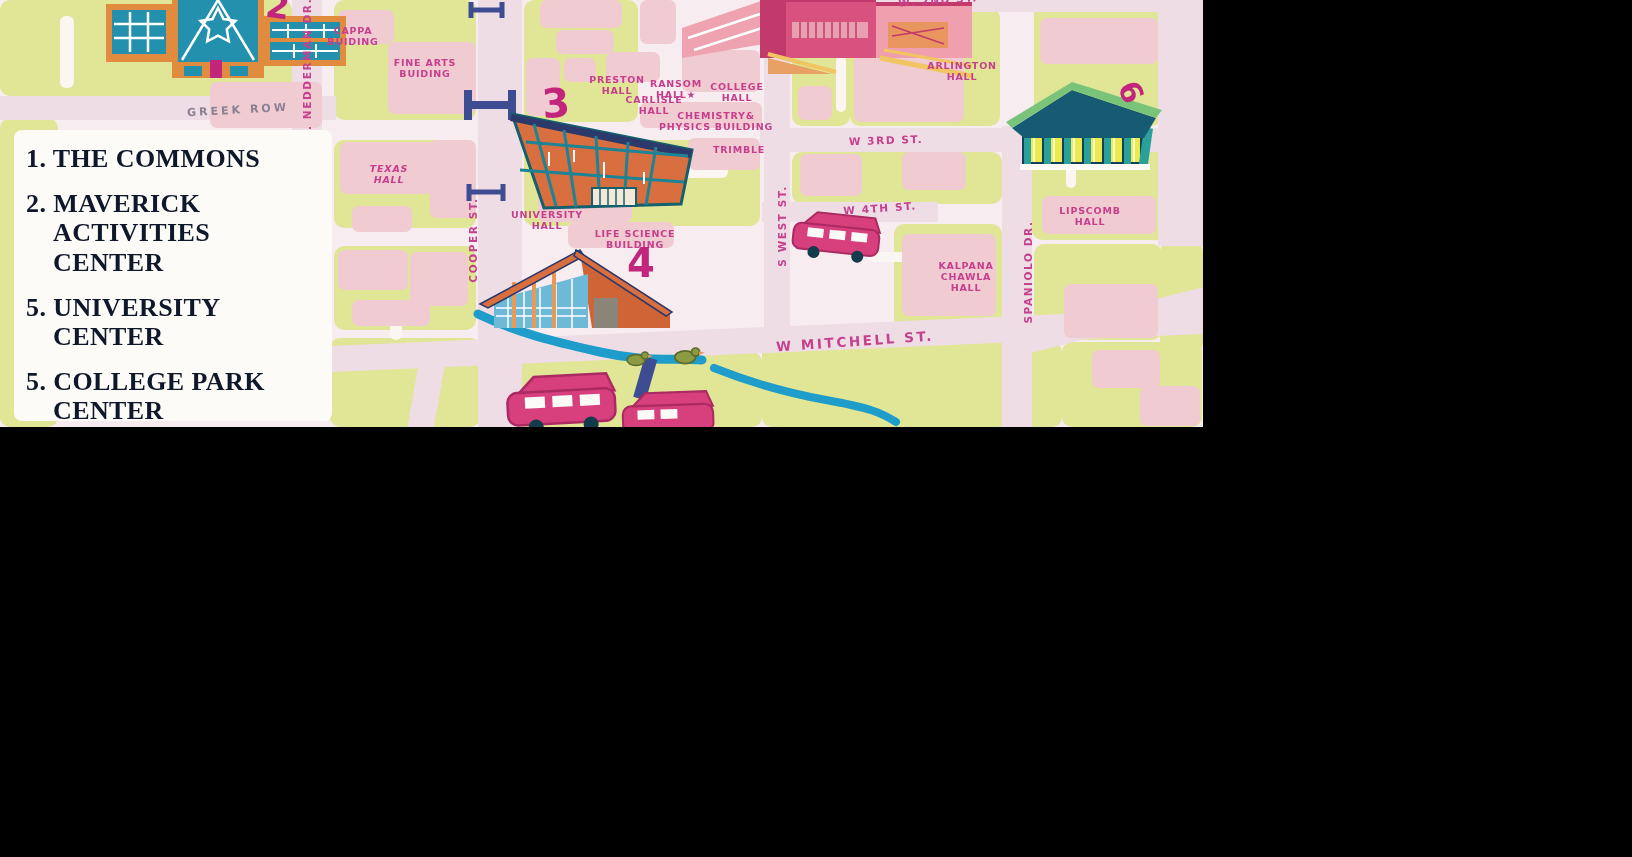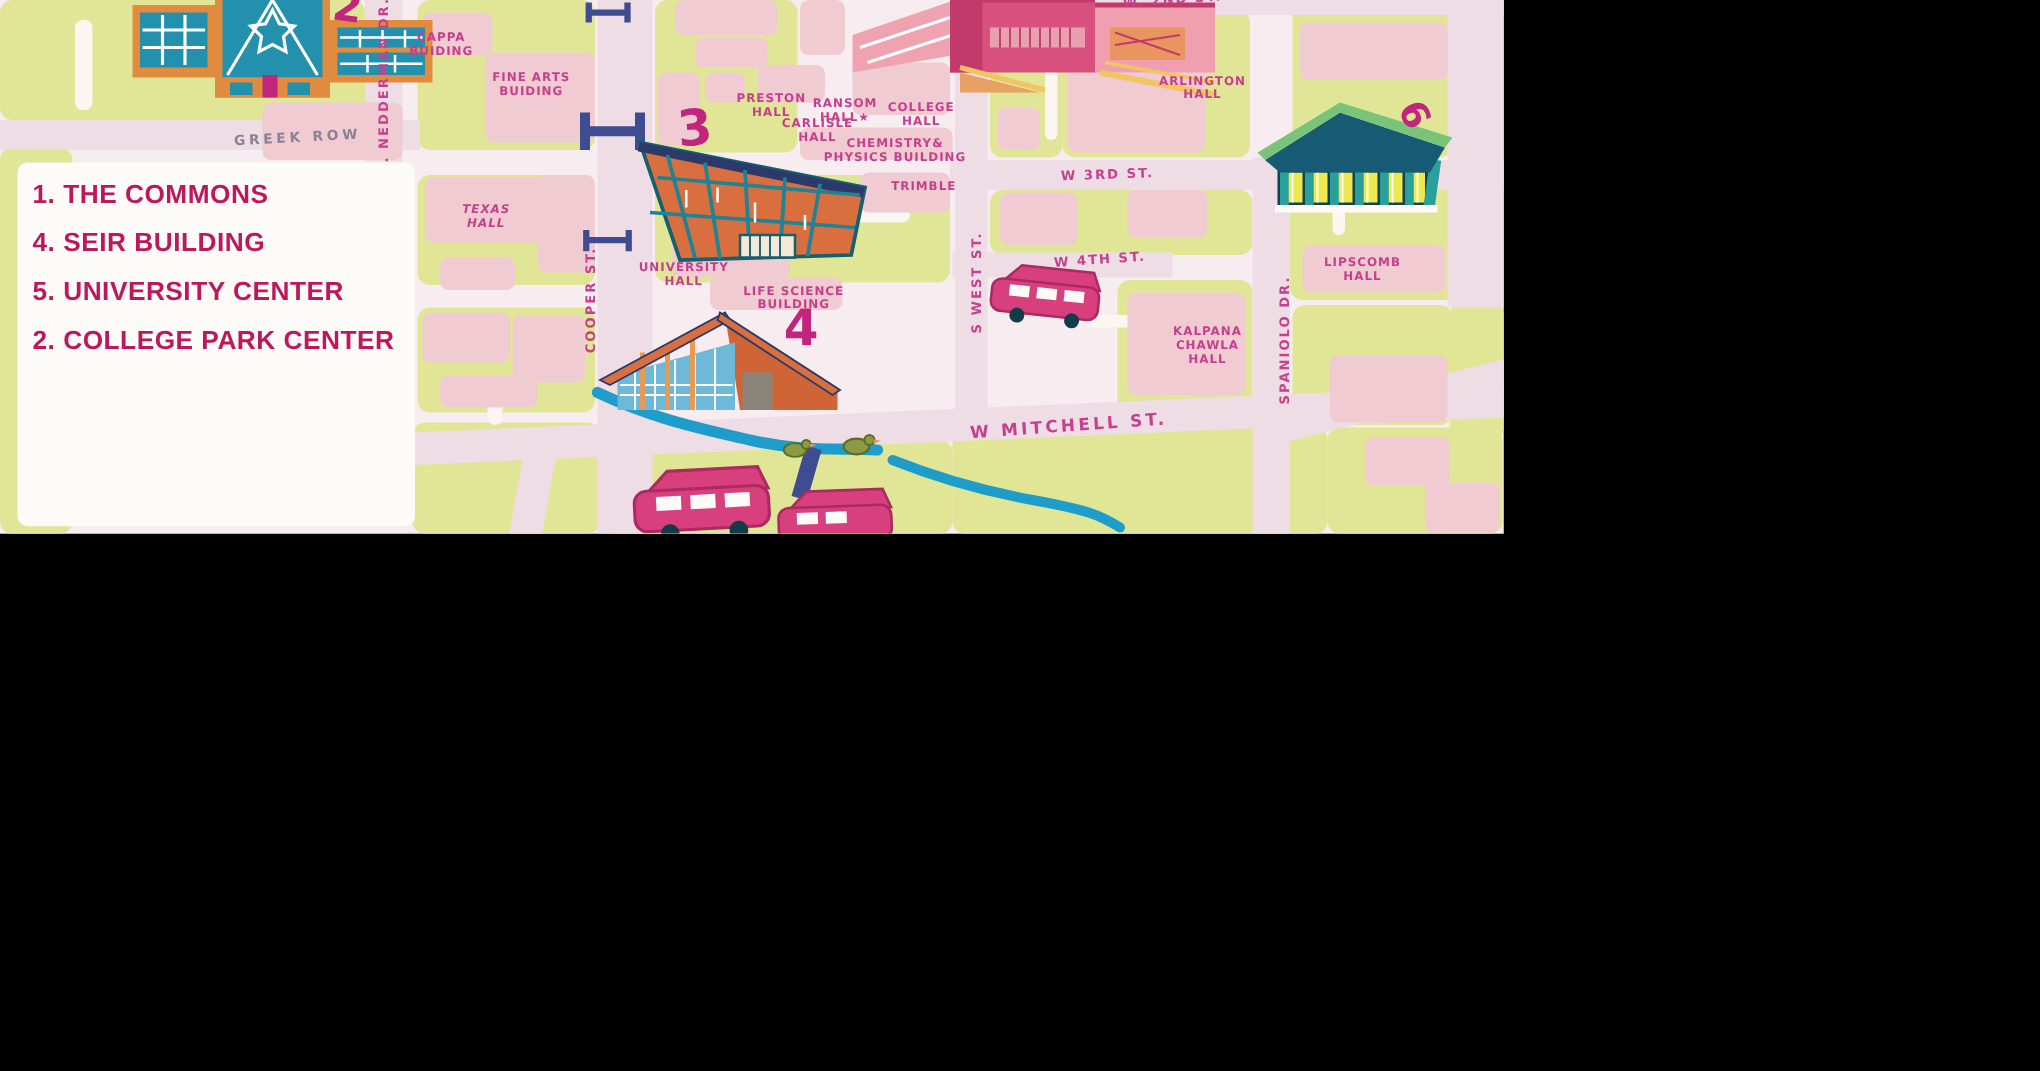--- a/index.html
+++ b/index.html
@@ -11,21 +11,21 @@
   .wp{position:absolute;background:#fbf6f2;border-radius:6px;}
   #art{position:absolute;left:0;top:0;}
   .lbl{position:absolute;transform-origin:center;white-space:pre-line;}
   .blabel{font-weight:bold;font-size:9.5px;line-height:1.18;color:#c53f8c;letter-spacing:.8px;text-align:center;}
   .slabel{font-weight:bold;font-size:10.5px;color:#c5408d;letter-spacing:1.6px;white-space:nowrap;}
   .slabel.gray{color:#8a8193;letter-spacing:3px;font-size:11px;}
   .slabel.magenta-large{font-size:13.5px;letter-spacing:2.6px;}
   .mapnum{position:absolute;font-weight:bold;color:#c2267c;font-family:"DejaVu Sans",sans-serif;transform-origin:center;}
   #legend{position:absolute;left:14px;top:130px;width:318px;height:291px;background:#fdfbf7;border-radius:8px;padding:14px 10px 10px 12px;box-sizing:border-box;}
   #legend ol{list-style:none;margin:0;padding:0;}
-  #legend li{font-family:Liberation Sans, sans-serif;font-weight:bold;font-size:21px;line-height:1.14;color:#be185d;letter-spacing:.4px;margin-bottom:15px;text-indent:-27px;padding-left:27px;}
+  #legend li{font-family:Liberation Serif, serif;font-weight:bold;font-size:26px;line-height:1.14;color:#0f172a;letter-spacing:.4px;margin-bottom:15px;text-indent:-27px;padding-left:27px;}
 </style>
 </head>
 <body>
 
 <div id="map">
   <div id="blocks">
       <div class="gp" style="left: 0px; top: 0px; width: 292px; height: 96px;"></div>
       <div class="gp" style="left: 0px; top: 118px; width: 58px; height: 309px;"></div>
       <div class="gp" style="left: 334px; top: 0px; width: 142px; height: 120px;"></div>
       <div class="gp" style="left: 334px; top: 140px; width: 142px; height: 88px;"></div>
@@ -279,18 +279,18 @@
   <div id="numbers">
       <span class="mapnum" style="left: 278px; top: 6px; font-size: 34px; transform: translate(-50%, -50%) rotate(8deg);">2</span>
       <span class="mapnum" style="left: 556px; top: 103px; font-size: 40px; transform: translate(-50%, -50%) rotate(-5deg);">3</span>
       <span class="mapnum" style="left: 641px; top: 263px; font-size: 40px; transform: translate(-50%, -50%) rotate(0deg);">4</span>
       <span class="mapnum" style="left: 1131px; top: 92px; font-size: 30px; transform: translate(-50%, -50%) rotate(65deg);">6</span>
     </div>
 
   <div id="legend">
     <ol id="legend-list">
         <li>1. THE COMMONS</li>
-        <li>4. SEIR BUILDING</li>
+        <li>2. MAVERICK ACTIVITIES CENTER</li>
         <li>5. UNIVERSITY CENTER</li>
-        <li>2. COLLEGE PARK CENTER</li>
+        <li>5. COLLEGE PARK CENTER</li>
       </ol>
   </div>
 </div>
 
 </body></html>

